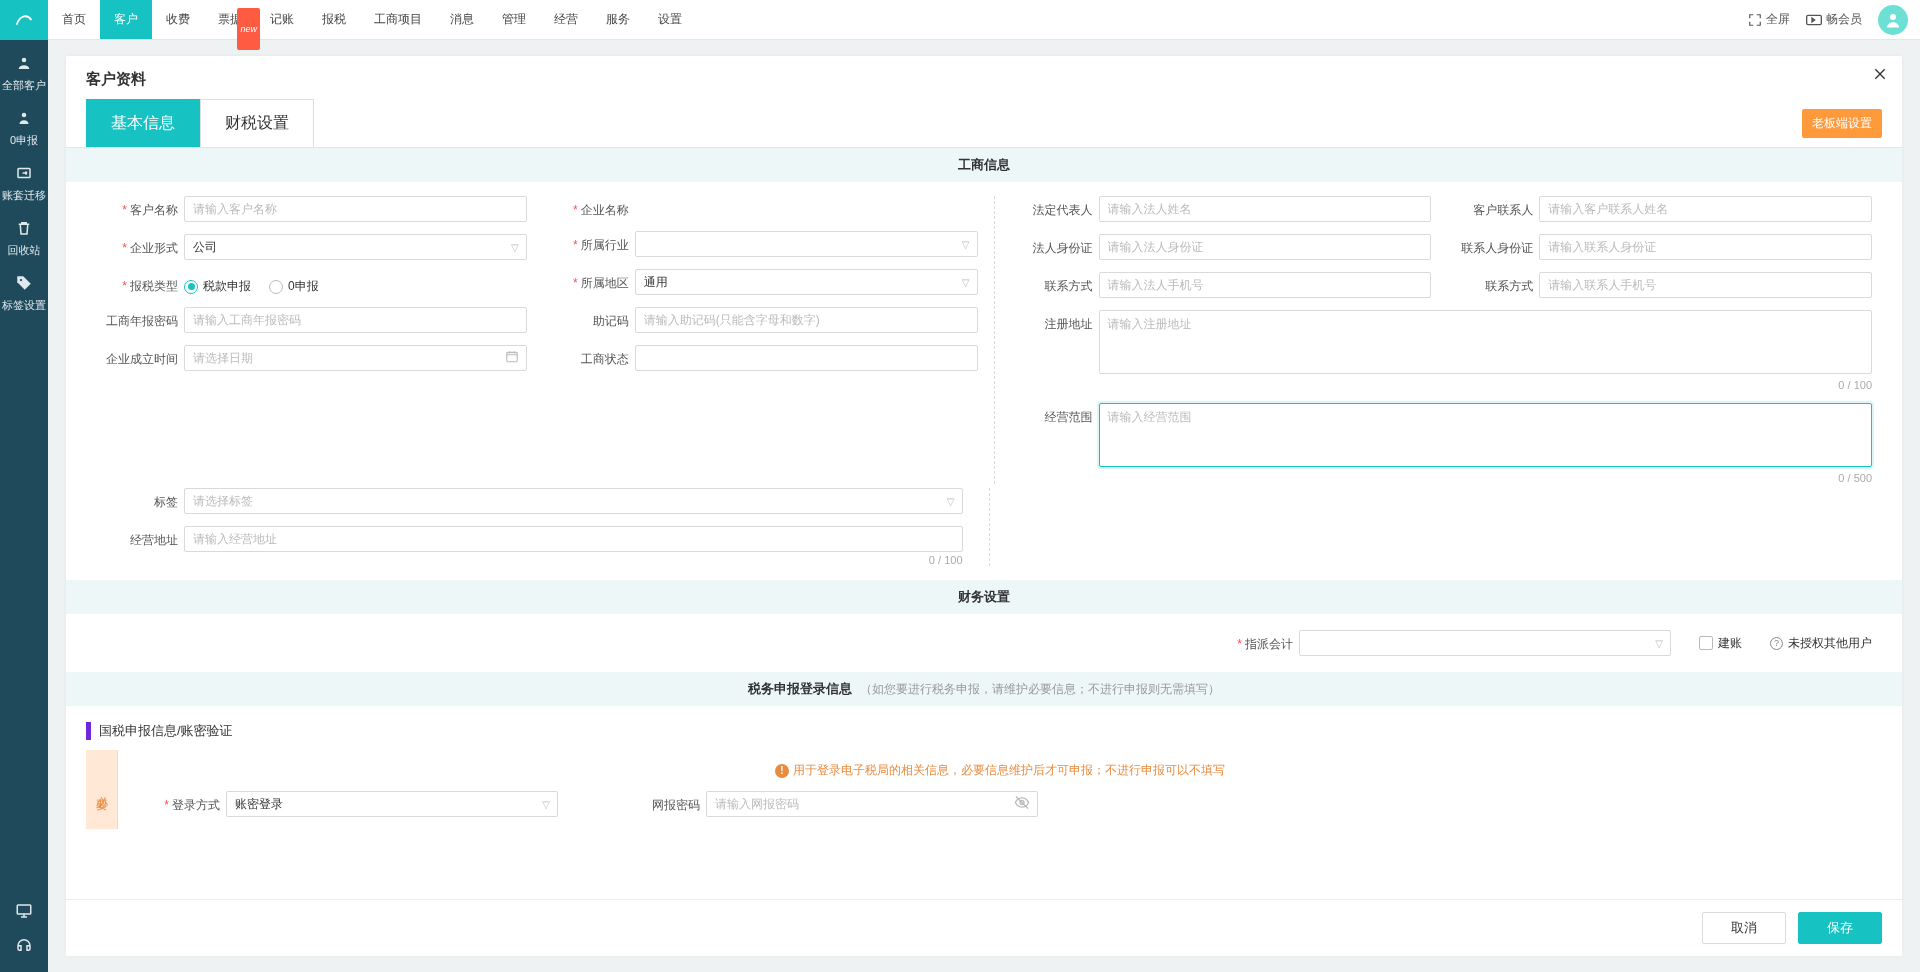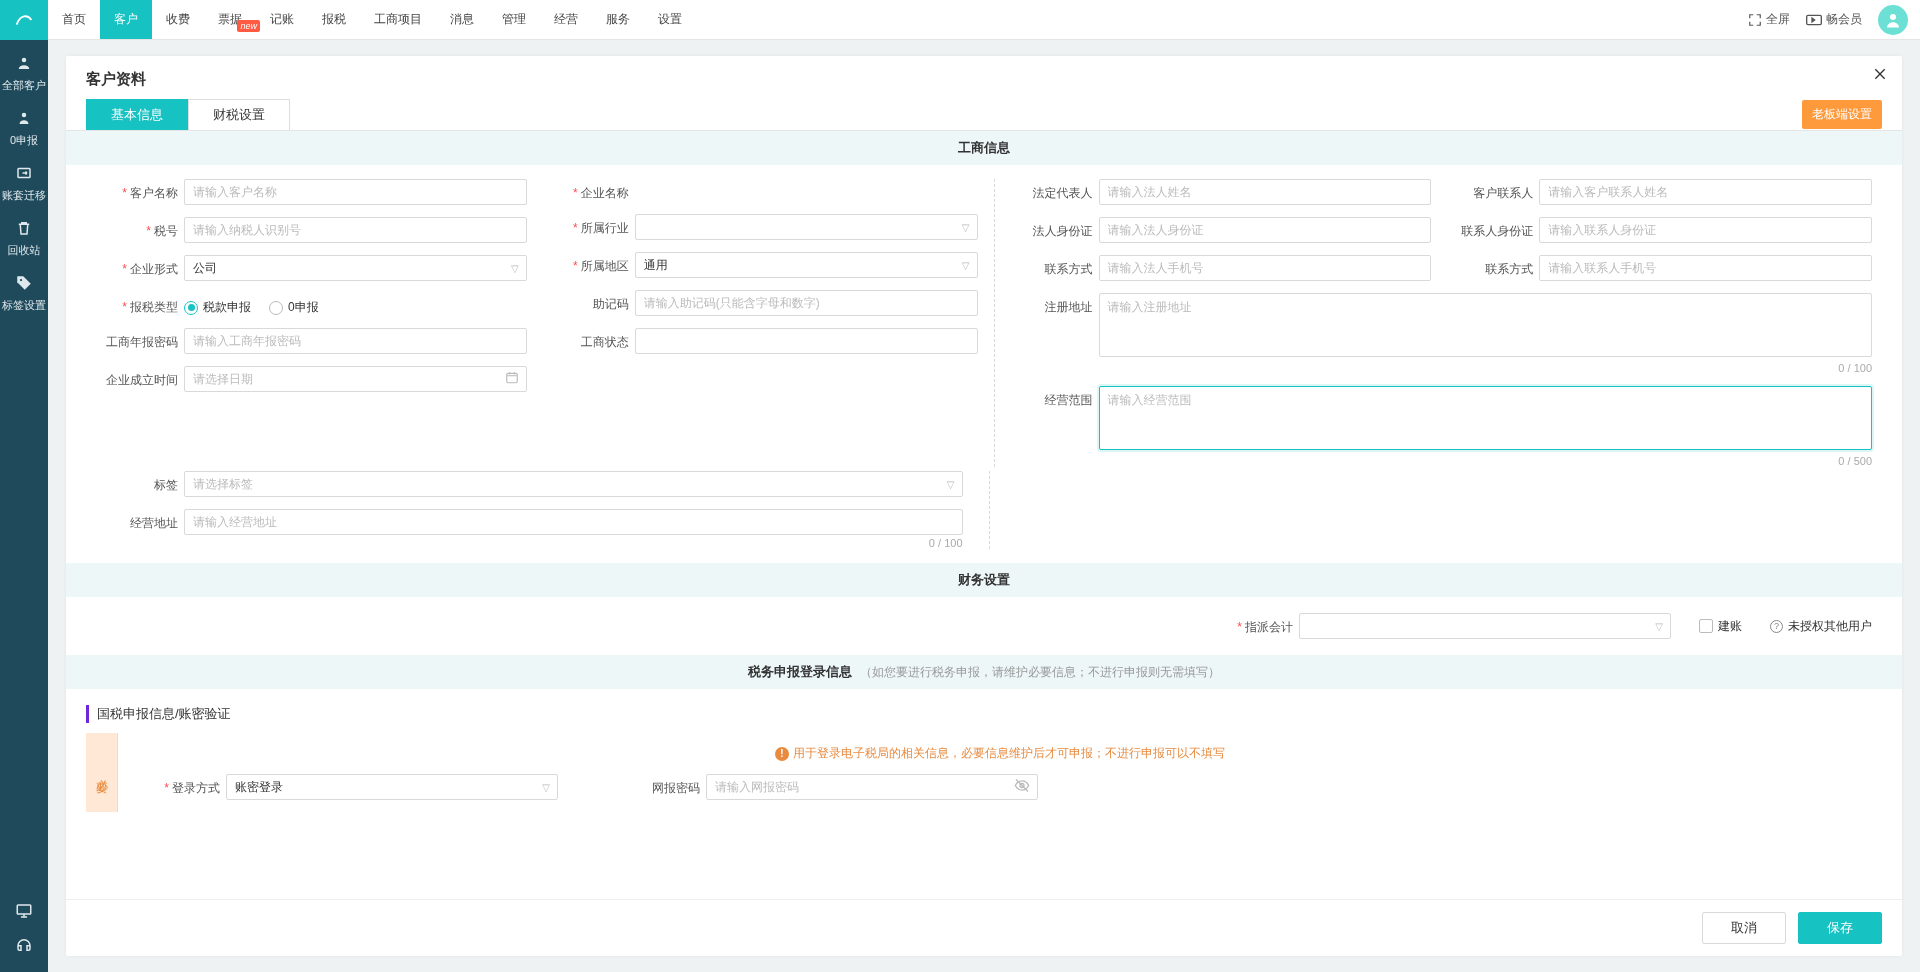--- a/index.html
+++ b/index.html
@@ -4,37 +4,37 @@
 <style>
 *{box-sizing:border-box;margin:0;padding:0;font-family:"Microsoft YaHei",Arial,sans-serif;}
 body{background:#eef2f3;font-size:12px;color:#333;overflow:hidden;}
 .app{display:flex;flex-direction:column;height:972px;width:1920px;}
 .topbar{height:40px;background:#fff;display:flex;align-items:center;border-bottom:1px solid #e5e5e5;position:relative;}
 .logo{width:48px;height:40px;background:#17c2c2;display:flex;align-items:center;justify-content:center;}
 .logo svg{width:22px;height:22px;}
 .topnav{display:flex;align-items:center;height:100%;}
 .topnav-item{padding:0 14px;height:100%;display:flex;align-items:center;cursor:pointer;color:#444;position:relative;}
 .topnav-item.active{background:#17c2c2;color:#fff;}
-.badge-new{position:absolute;top:20px;right:-4px;background:#ff5a42;color:#fff;font-size:9px;padding:0 3px;border-radius:2px;line-height:12px;font-style:italic;}
+.badge-new{position:absolute;top:8px;right:-4px;background:#ff5a42;color:#fff;font-size:9px;padding:15px 3px;border-radius:2px;line-height:12px;font-style:italic;}
 .topbar-right{margin-left:auto;display:flex;align-items:center;gap:16px;padding-right:12px;}
 .tb-action{display:flex;align-items:center;gap:4px;cursor:pointer;color:#555;}
 .avatar{width:30px;height:30px;border-radius:50%;background:#6de0d5;display:flex;align-items:center;justify-content:center;}
 .body{flex:1;display:flex;min-height:0;}
 .sidebar{width:48px;background:#1f4a5c;display:flex;flex-direction:column;align-items:center;color:#dfe8ec;padding-top:6px;}
 .sb-item{display:flex;flex-direction:column;align-items:center;gap:3px;padding:8px 0;cursor:pointer;width:100%;}
 .sb-item svg{width:18px;height:18px;}
 .sb-label{font-size:11px;}
 .sb-bottom{margin-top:auto;padding-bottom:10px;width:100%;}
 .canvas{flex:1;padding:16px 18px 16px 18px;min-height:0;}
 .modal{background:#fff;height:100%;display:flex;flex-direction:column;border-radius:2px;box-shadow:0 0 4px rgba(0,0,0,.05);}
 .modal-head{padding:14px 20px 10px;position:relative;}
 .modal-title{font-size:15px;font-weight:600;color:#333;}
 .modal-close{position:absolute;right:14px;top:10px;cursor:pointer;font-size:18px;color:#333;}
 .modal-tabs{display:flex;padding:0 20px;align-items:center;}
-.mtab{padding:6px 24px;border:1px solid #ddd;background:#fff;cursor:pointer;font-size:13px;border-bottom:none;}
+.mtab{padding:13px 24px;border:1px solid #ddd;background:#fff;cursor:pointer;font-size:16px;border-bottom:none;}
 .mtab.active{background:#17c2c2;color:#fff;border-color:#17c2c2;}
 .boss-btn{margin-left:auto;background:#ff9a3c;color:#fff;padding:6px 10px;cursor:pointer;font-size:12px;border-radius:2px;}
 .modal-body{flex:1;overflow-y:auto;padding:0 20px 20px;border-top:1px solid #e5e5e5;position:relative;}
 .modal-body::-webkit-scrollbar{width:10px;}
 .modal-body::-webkit-scrollbar-thumb{background:#c4c4c4;border-radius:5px;}
 .section-bar{background:#eef7f8;color:#333;text-align:center;padding:8px;font-size:13px;font-weight:600;margin:0 -20px;}
 .section-sub{color:#999;font-weight:normal;font-size:12px;margin-left:8px;margin-top:37px;}
 .form-grid{display:flex;padding:14px 0;}
 .form-col{flex:1;display:flex;flex-direction:column;gap:12px;padding:0 10px;}
 .divider-v{width:1px;border-left:1px dashed #d9d9d9;margin:0 6px;}
@@ -54,21 +54,21 @@
 .radio-dot{width:14px;height:14px;border:1px solid #bbb;border-radius:50%;display:flex;align-items:center;justify-content:center;}
 .radio.checked .radio-dot{border-color:#17c2c2;}
 .radio.checked .radio-dot::after{content:"";width:7px;height:7px;background:#17c2c2;border-radius:50%;}
 .checkbox{display:flex;align-items:center;gap:5px;cursor:pointer;}
 .checkbox-box{width:14px;height:14px;border:1px solid #bbb;border-radius:2px;}
 .date-icon{position:absolute;right:8px;top:50%;transform:translateY(-50%);color:#bbb;}
 .half-row{display:flex;gap:20px;}
 .half-row .frow{flex:1;}
 .finance-row{display:flex;align-items:center;gap:28px;padding:16px 10px;justify-content:flex-end;}
 .finance-row .frow{width:460px;}
-.block-title{border-left:3px solid #6d28d9;padding-left:8px;font-size:13px;color:#333;margin:16px 0 10px;}
+.block-title{border-left:5px solid #6d28d9;padding-left:8px;font-size:13px;color:#333;margin:16px 0 10px;}
 .tax-login{display:flex;align-items:stretch;}
 .req-tag{width:32px;background:#ffe9d6;color:#e88b3f;display:flex;align-items:center;justify-content:center;writing-mode:vertical-rl;letter-spacing:4px;font-size:12px;border-right:1px solid #f3d9be;}
 .tax-body{flex:1;padding:12px 20px;}
 .tax-hint{color:#e88b3f;text-align:center;margin-bottom:12px;display:flex;align-items:center;justify-content:center;gap:4px;}
 .hint-icon{width:14px;height:14px;border-radius:50%;background:#e88b3f;color:#fff;display:inline-flex;align-items:center;justify-content:center;font-size:10px;font-weight:bold;}
 .tax-fields{display:flex;gap:60px;}
 .tax-fields .frow{width:420px;}
 .eye-icon{position:absolute;right:8px;top:50%;transform:translateY(-50%);color:#bbb;cursor:pointer;}
 .modal-foot{padding:12px 20px;display:flex;justify-content:flex-end;gap:12px;border-top:1px solid #eee;}
 .btn{padding:6px 28px;border-radius:2px;cursor:pointer;font-size:13px;border:1px solid #d9d9d9;background:#fff;}
@@ -195,24 +195,20 @@
           <div class="section-bar">工商信息</div>
 
           <div class="form-grid">
 
             <div class="form-col">
               <div class="frow">
                   <div class="flabel req">客户名称</div>
                   <div class="fctrl"><input class="input" placeholder="请输入客户名称" style=""></div>
                 </div>
               <div class="frow">
-                  <div class="flabel req">税号</div>
-                  <div class="fctrl"><input class="input" placeholder="请输入纳税人识别号" style=""></div>
-                </div>
-              <div class="frow">
                   <div class="flabel req">企业形式</div>
                   <div class="fctrl sel-wrap"><input class="input" readonly="" value="公司" style=""><span class="sel-arrow">▽</span></div>
                 </div>
               <div class="frow">
                   <div class="flabel req">报税类型</div>
                   <div class="fctrl">
                     <div class="radio-group">
                 <div class="radio checked">
                         <span class="radio-dot"></span>
                         <span>税款申报</span>

